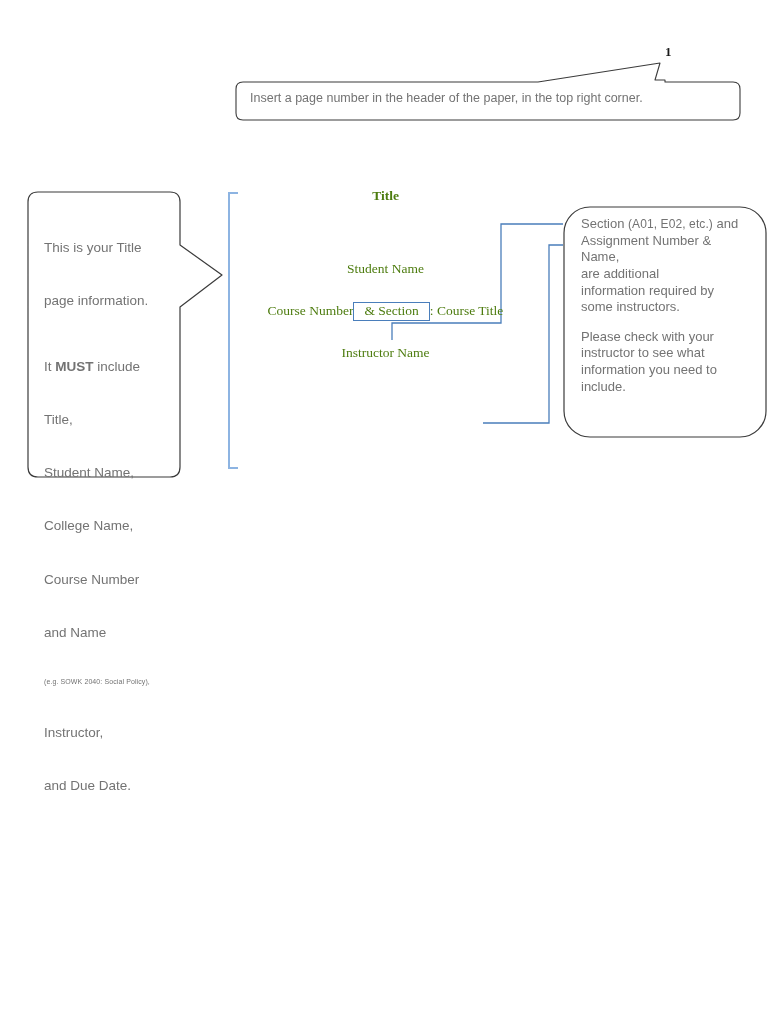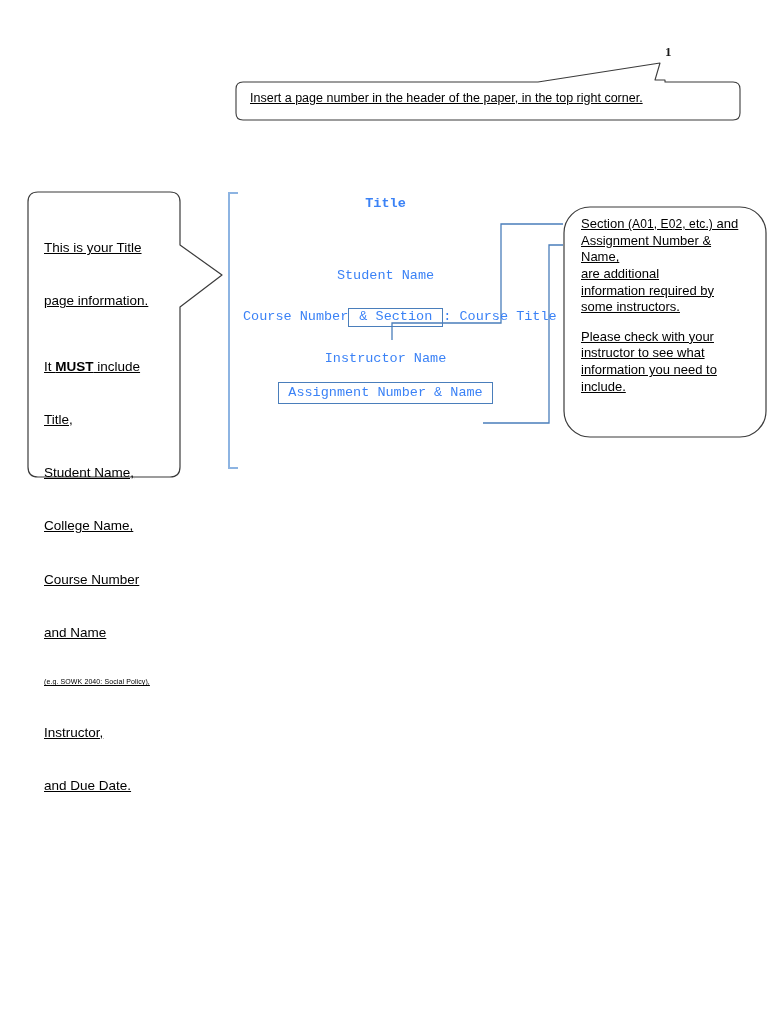--- a/index.html
+++ b/index.html
@@ -27,25 +27,24 @@
     position: absolute;
     left: 0; top: 0;
     width: 768px;
     height: 1024px;
     pointer-events: none;
   }
 
   
   .callout-text {
     position: absolute;
-    color: #000000;
+    color: #737373;
     font-family: "Liberation Sans", sans-serif;
     line-height: 1.28;
     white-space: pre-wrap;
-    text-decoration: underline;
   }
 
   #header-callout-text {
     left: 250px;
     top: 90px;
     width: 480px;
     font-size: 12.5px;
   }
 
   #left-callout-text {
@@ -80,24 +79,24 @@
   }
   #right-callout-text .spacer {
     display: block;
     height: 13px;
   }
 
   
   #titlepage {
     position: absolute;
     left: 243px;
-    top: 196px;
+    top: 188px;
     width: 285px;
-    font-family: Liberation Mono, monospace;
-    color: #3b82f6;
+    font-family: Liberation Serif, serif;
+    color: #4d7c0f;
     text-align: center;
   }
   #titlepage .tp-line {
     font-size: 13.5px;
     text-align: center;
     white-space: nowrap;
   }
   #tp-title {
     font-weight: bold;
     font-size: 13.5px;
@@ -202,19 +201,16 @@
   <div id="titlepage">
     <div id="tp-title" class="tp-line">Title</div>
 
     <div id="tp-student" class="tp-line">Student Name</div>
 
 
     <div id="tp-course" class="tp-line"><span>Course Number</span><span class="boxed">&amp; Section</span><span>: Course Title</span></div>
 
     <div id="tp-instructor" class="tp-line">Instructor Name</div>
 
-    <div id="tp-assignwrap" class="tp-line">
-      <span id="tp-assign-box">Assignment Number &amp; Name</span>
-    </div>
 
   </div>
 
 </div>
 
 </body></html>

